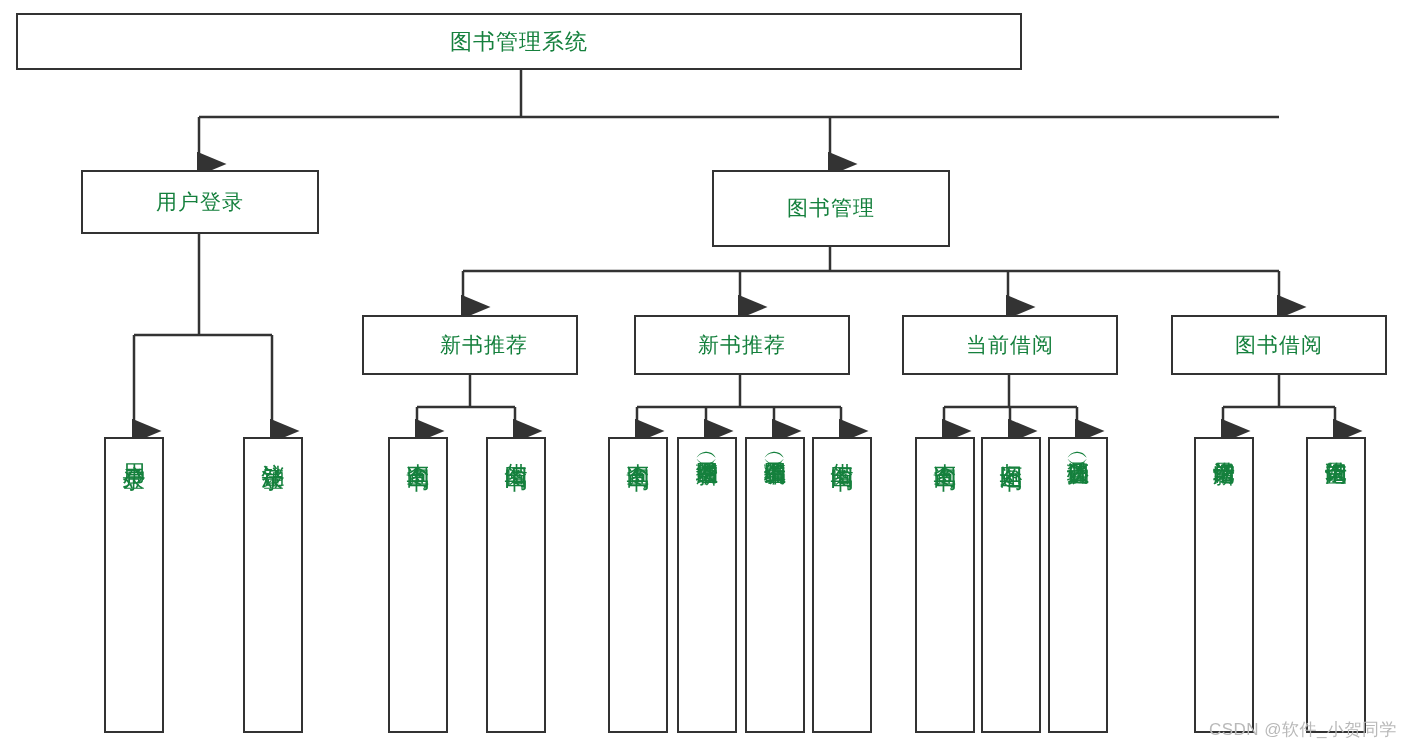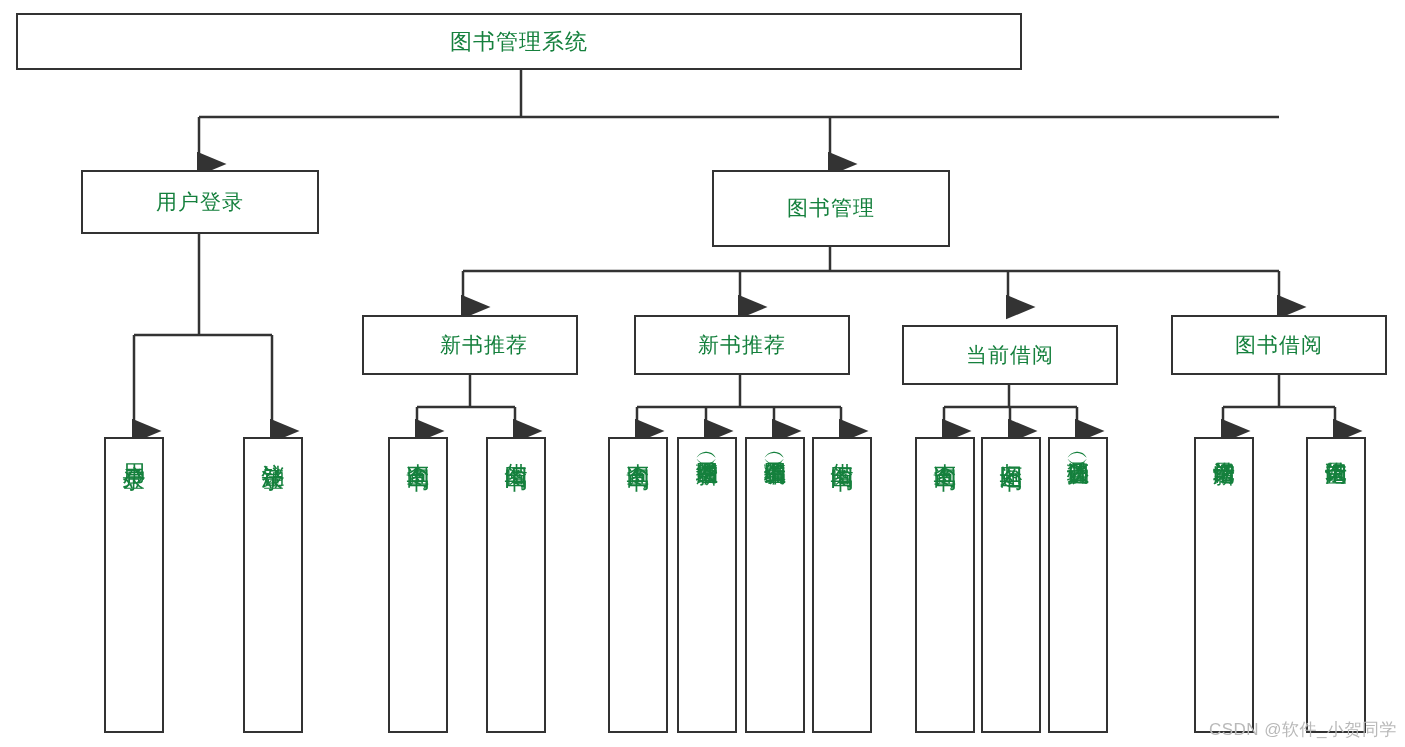--- a/index.html
+++ b/index.html
@@ -96,21 +96,21 @@
   <div class="node h-node" style="left:712px;top:170px;width:238px;height:77px;">
     <span class="lbl">图书管理</span>
   </div>
 
   <div class="node h-node" style="left:362px;top:315px;width:216px;height:60px;padding-left:28px;">
     <span class="lbl">新书推荐</span>
   </div>
   <div class="node h-node" style="left:634px;top:315px;width:216px;height:60px;">
     <span class="lbl">新书推荐</span>
   </div>
-  <div class="node h-node" style="left:902px;top:325px;width:216px;height:60px;">
+  <div class="node h-node" style="left:902px;top:315px;width:216px;height:60px;">
     <span class="lbl">当前借阅</span>
   </div>
   <div class="node h-node" style="left:1171px;top:315px;width:216px;height:60px;">
     <span class="lbl">图书借阅</span>
   </div>
 
   <div class="node v-node" style="left:104px;top:437px;width:60px;height:296px;">
     <span class="lbl">用户登录</span>
   </div>
   <div class="node v-node" style="left:243px;top:437px;width:60px;height:296px;">

